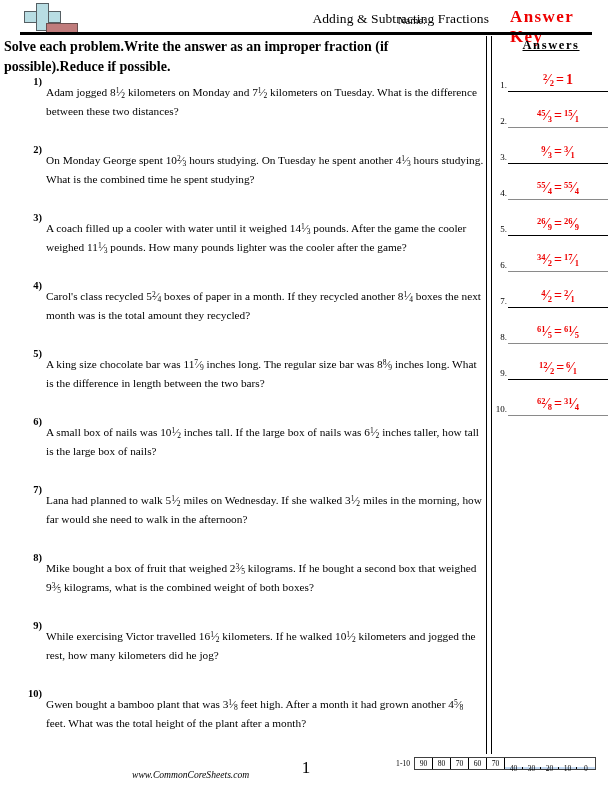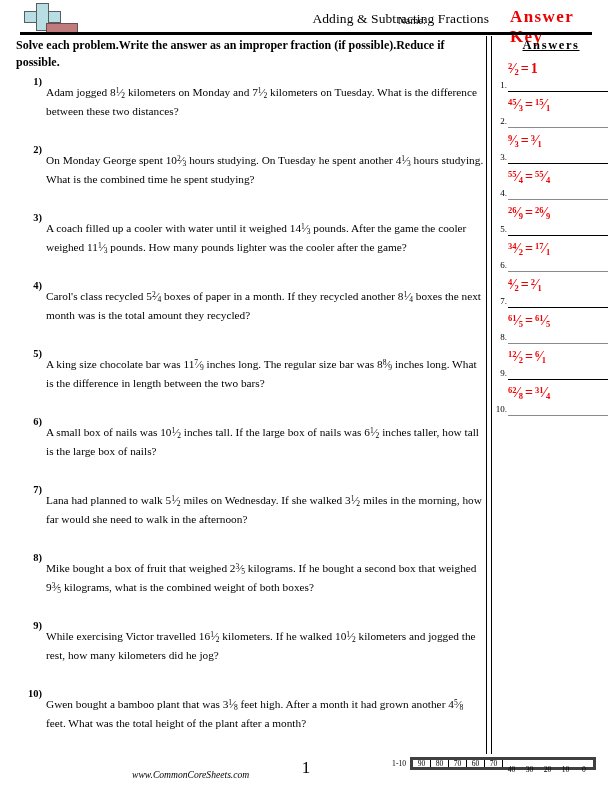--- a/index.html
+++ b/index.html
@@ -70,23 +70,23 @@
   .header-rule {
     position: absolute;
     left: 20px; top: 32px;
     width: 572px; height: 2.5px;
     background: #000;
   }
 
   
   .instructions {
     position: absolute;
-    left: 16px; top: 37px;
+    left: 4px; top: 37px;
     width: 462px;
-    font-size: 12px;
+    font-size: 14px;
     font-weight: bold;
     line-height: 1.42;
   }
 
   
   .divider {
     position: absolute;
     left: 486px; top: 36px;
     width: 6px; height: 718px;
     border-left: 1.3px solid #000;
@@ -165,22 +165,23 @@
   .ans-row .line {
     position: absolute;
     left: 16px; bottom: 0;
     width: 100px;
     height: 1.3px;
     background: #000;
   }
   .ans-row.gray .line { background: #8a8a8a; }
   .ans-row .val {
     position: absolute;
-    left: 16px; bottom: 15px;
+    left: 16px; bottom: 4px;
     width: 100px;
+    text-align: center;
     color: #ee0000;
     font-weight: bold;
     font-size: 14px;
     white-space: nowrap;
   }
   .ans-row .val .frac .n { font-size: 0.62em; vertical-align: 0.48em; }
   .ans-row .val .frac .d { font-size: 0.62em; vertical-align: -0.18em; }
   .ans-row .val .eq { padding: 0 2px; }
 
   
@@ -218,21 +219,21 @@
     right: 16px; top: 5px;
     display: flex;
     align-items: stretch;
     height: 13px;
   }
   .scale .range {
     font-size: 7.6px;
     padding-right: 4px;
     display: flex; align-items: center;
   }
-  .scale .boxes { display: flex; border: 3px solid #404040; }
+  .scale .boxes { display: flex; border: 1px solid #404040; }
   .scale .box {
     width: 18px;
     border-right: 1px solid #000;
     font-size: 7.6px;
     display: flex; align-items: center; justify-content: center;
     background: #fff;
   }
   .scale .box:last-child { border-right: none; }
   .scale .box.shaded { background: #c3d9f2; margin-top: 9px; }
 </style>

